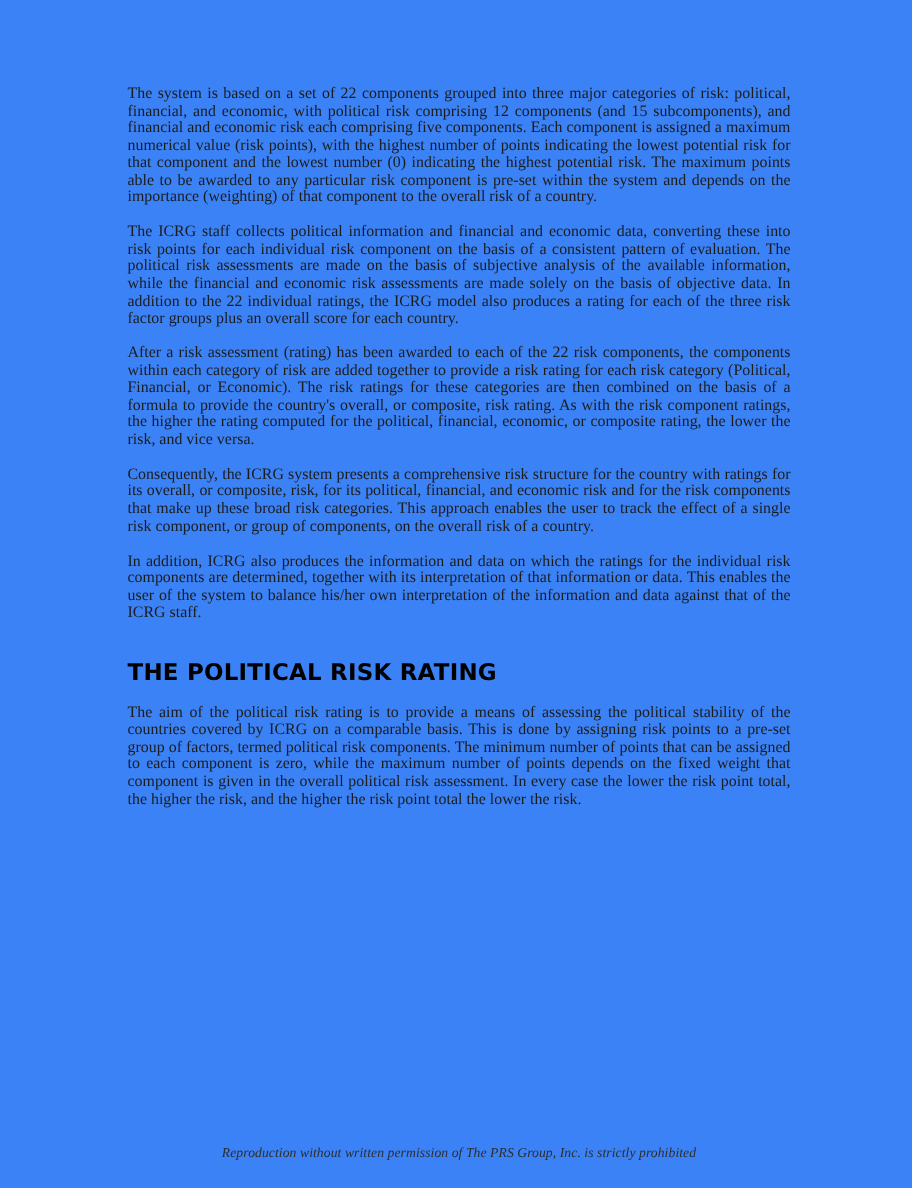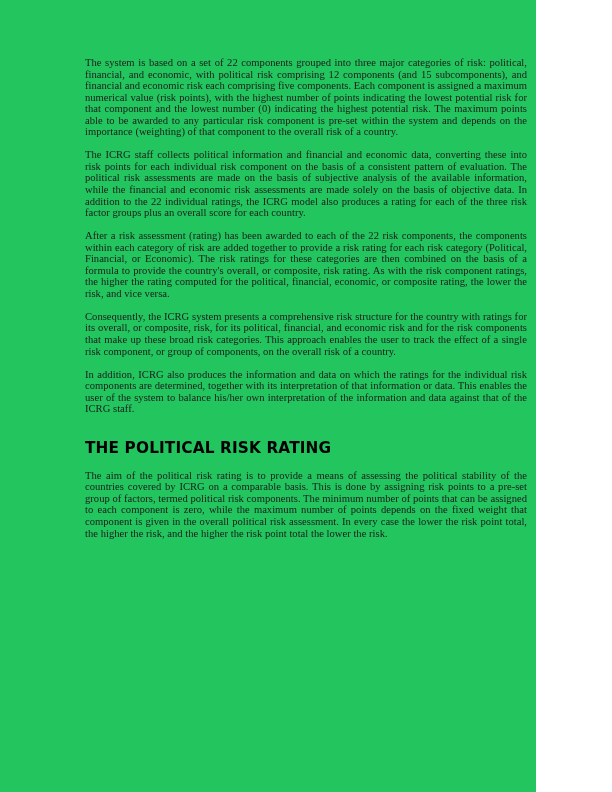--- a/index.html
+++ b/index.html
@@ -14,23 +14,23 @@
     font-family: "Liberation Serif", "DejaVu Serif", serif;
     color: #1a1a1a;
     overflow: hidden;
     position: relative;
   }
 
   .page {
     position: absolute;
     left: 0;
     top: 0;
-    width: 536px;
+    width: 608px;
     height: 792px;
-    background: #22c55e;
+    background: #3b82f6;
   }
 
   .content {
     position: absolute;
     left: 85px;
     top: 57px;
     width: 442px;
   }
 
   p.body-par {
@@ -90,14 +90,17 @@
 
     <p class="body-par">In addition, ICRG also produces the information and data on which the ratings for the individual risk components are determined, together with its interpretation of that information or data. This enables the user of the system to balance his/her own interpretation of the information and data against that of the ICRG staff.</p>
 
     <h2 class="section-heading">THE POLITICAL RISK RATING</h2>
 
     <p class="body-par">The aim of the political risk rating is to provide a means of assessing the political stability of the countries covered by ICRG on a comparable basis.  This is done by assigning risk points to a pre-set group of factors, termed political risk components.  The minimum number of points that can be assigned to each component is zero, while the maximum number of points depends on the fixed weight that component is given in the overall political risk assessment.  In every case the lower the risk point total, the higher the risk, and the higher the risk point total the lower the risk.</p>
 
 
   </div>
 
+  <div class="footer">
+    <span class="footer-text">Reproduction without written permission of The PRS Group, Inc. is strictly prohibited</span>
+  </div>
 
 </div>
 
 </body></html>

